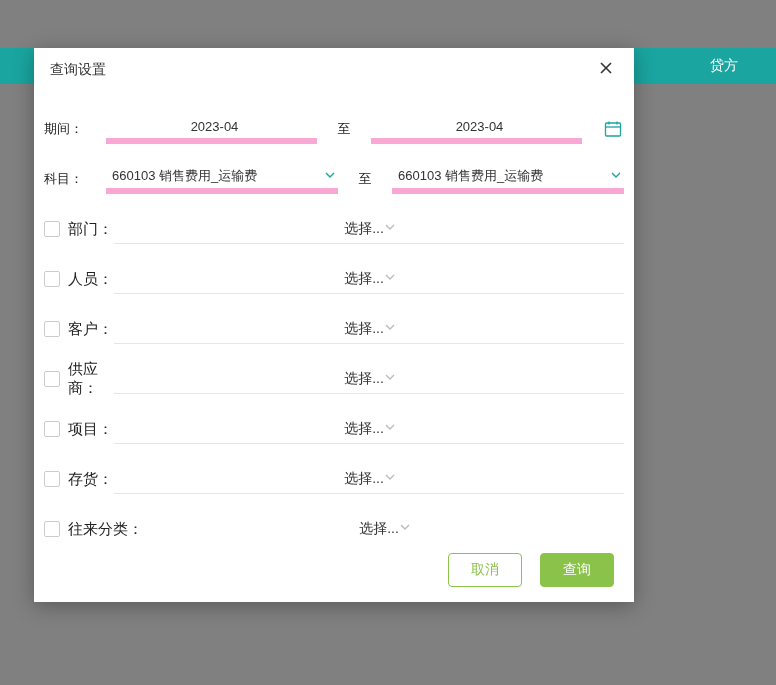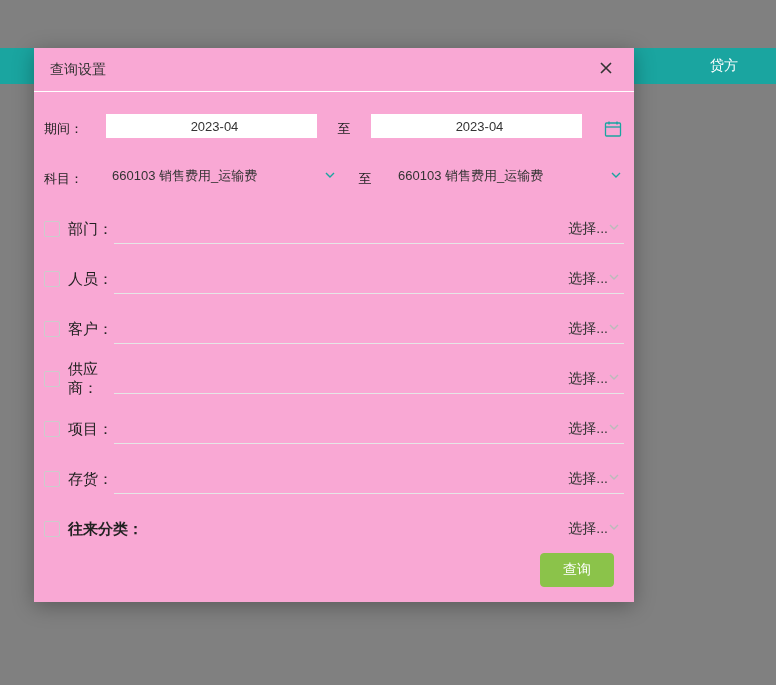--- a/index.html
+++ b/index.html
@@ -1,19 +1,19 @@
 <!DOCTYPE html>
 <html><head>
 <meta charset="utf-8">
 <style>
   * { box-sizing: border-box; margin: 0; padding: 0; }
   html, body { width: 776px; height: 685px; overflow: hidden; font-family: -apple-system, BlinkMacSystemFont, "Segoe UI", Arial, "Microsoft YaHei", sans-serif; font-size: 14px; color: #333; }
   .bg { width: 776px; height: 685px; background: #808080; position: relative; }
   .teal-bar { position: absolute; top: 48px; left: 0; right: 0; height: 36px; background: #1aa5a0; display: flex; justify-content: flex-end; align-items: center; padding-right: 38px; color: #fff; }
-  .modal { position: absolute; top: 48px; left: 34px; width: 600px; background: #f9a8d4; box-shadow: 0 4px 20px rgba(0,0,0,0.3); display: flex; flex-direction: column; }
+  .modal { position: absolute; top: 48px; left: 34px; width: 600px; background: #ffffff; box-shadow: 0 4px 20px rgba(0,0,0,0.3); display: flex; flex-direction: column; }
   .modal-header { height: 44px; display: flex; align-items: center; justify-content: space-between; padding: 0 16px; border-bottom: 1px solid #fff; }
   .modal-title { font-size: 14px; color: #333; }
   .modal-close { font-size: 20px; color: #333; cursor: pointer; padding: 4px; }
   .modal-body-wrap { position: relative; }
   .modal-body { height: 446px; overflow-y: auto; padding: 16px 10px 8px 10px; }
   .modal-body::-webkit-scrollbar { width: 10px; }
   .modal-body::-webkit-scrollbar-track { background: #f1f1f1; }
   .modal-body::-webkit-scrollbar-thumb { background: #bfbfbf; }
   .row { display: flex; align-items: center; min-height: 42px; margin-bottom: 8px; gap: 12px; }
   .label { width: 50px; flex-shrink: 0; color: #222; font-size: 13px; }
@@ -21,22 +21,22 @@
   .inp { flex: 1; border: none; border-bottom: 6px solid #f9a8d4; height: 30px; font-size: 13px; outline: none; color: #333; min-width: 0; padding-left: 6px; }
   .inp.center { text-align: center; }
   .cal-icon { width: 22px; margin-left: 8px; flex-shrink: 0; color: #1aa5a0; cursor: pointer; display: flex; align-items: center; justify-content: center; }
   .select { flex: 1; border-bottom: 6px solid #f9a8d4; height: 30px; display: flex; align-items: center; justify-content: space-between; font-size: 13px; cursor: pointer; padding: 0 2px 0 6px; min-width: 0; }
   .select .val { color: #333; white-space: nowrap; overflow: hidden; text-overflow: ellipsis; }
   .chev { color: #1aa5a0; font-size: 13px; flex-shrink: 0; }
   .chev.grey { color: #bbb; }
   .aux-row { display: flex; align-items: center; min-height: 42px; margin-bottom: 8px; }
   .chk { width: 16px; height: 16px; border: 1px solid #ccc; border-radius: 2px; margin-right: 8px; flex-shrink: 0; cursor: pointer; }
   .aux-label { width: 46px; flex-shrink: 0; font-size: 15px; color: #222; }
-  .aux-label.wide { width: 76px; font-weight: bold; }
-  .aux-select { flex: 1; border-bottom: 1px solid #e6e6e6; height: 30px; display: flex; align-items: center; justify-content: flex-end; cursor: pointer; padding: 0 4px 0 6px; min-width: 0; }
+  .aux-label.wide { width: 76px; }
+  .aux-select { flex: 1; border-bottom: 1px solid #e6e6e6; height: 30px; display: flex; align-items: center; justify-content: center; cursor: pointer; padding: 0 4px 0 6px; min-width: 0; }
   .modal-footer { height: 64px; border-top: 0; display: flex; justify-content: flex-end; align-items: center; gap: 18px; padding: 0 20px; }
   .btn { min-width: 74px; height: 34px; border-radius: 4px; font-size: 14px; cursor: pointer; display: flex; align-items: center; justify-content: center; }
   .btn-cancel { border: 1px solid #8bc34a; background: #fff; color: #8bc34a; }
   .btn-primary { border: 1px solid #8bc34a; background: #8bc34a; color: #fff; justify-content: center; }
 </style>
 </head>
 <body>
 <div class="bg">
   <div class="teal-bar">
     <span>贷方</span>
@@ -179,18 +179,21 @@
                   <path d="M2 4 L6 8 L10 4" stroke="#bbb" stroke-width="1.4" fill="none"></path>
                 </svg>
             </span>
           </div>
         </div>
 
       </div>
     </div>
 
     <div class="modal-footer">
+      <div class="btn btn-cancel">
+        <span>取消</span>
+      </div>
       <div class="btn btn-primary">
         <span>查询</span>
       </div>
     </div>
   </div>
 </div>
 
 </body></html>

